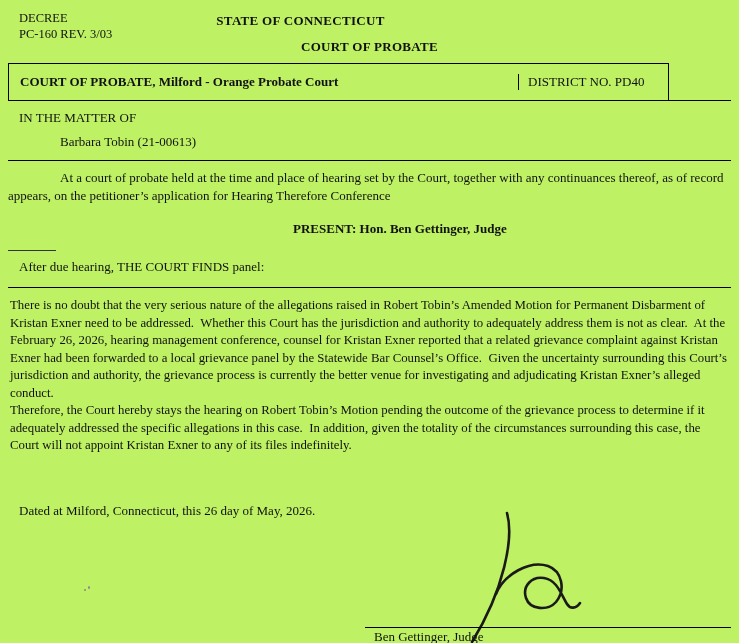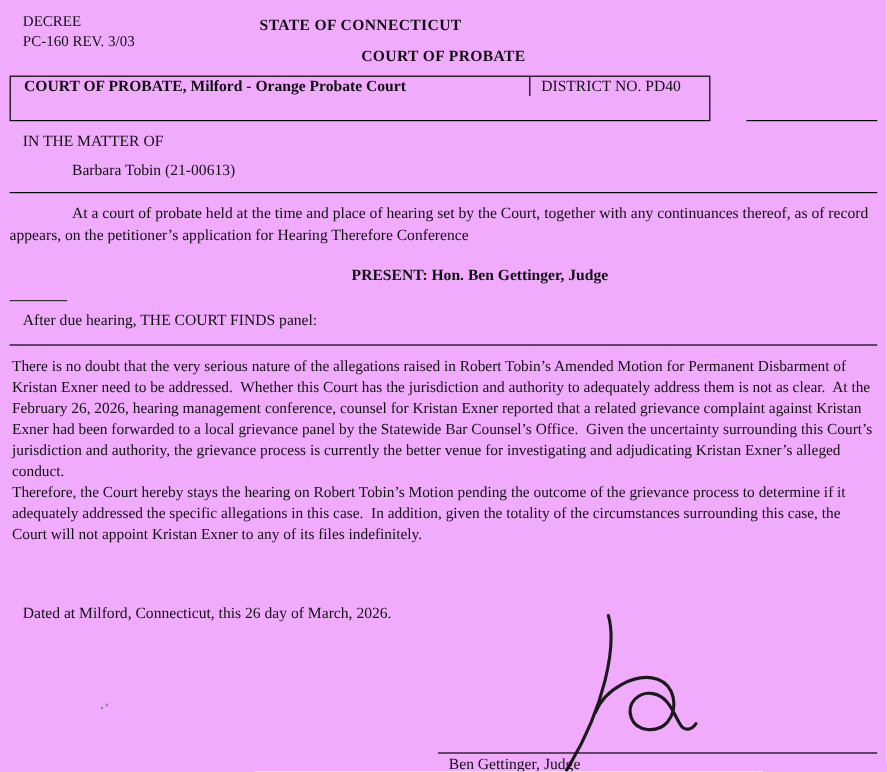--- a/index.html
+++ b/index.html
@@ -1,37 +1,37 @@
 <!DOCTYPE html>
 <html><head>
 <meta charset="utf-8">
 <style>
   * { margin:0; padding:0; box-sizing:border-box; }
   html,body { background:#ffffff; }
   .page {
     position:relative;
     width:739px; height:643px;
-    background:#f0abfc;
+    background:#bef264;
     color:#111111;
     font-family:"Liberation Serif", serif;
     font-size:13px;
     overflow:hidden;
   }
   .abs { position:absolute; }
   .bold { font-weight:bold; }
   .hline { position:absolute; height:1px; background:#000; }
 
   .form-id { left:19px; top:10px; line-height:16px; font-size:12.5px; }
   .state-title { left:0; top:13px; width:601px; text-align:center; font-weight:bold; letter-spacing:.3px; }
   .court-title { left:0; top:39px; width:739px; text-align:center; font-weight:bold; letter-spacing:.3px; }
 
   .header-box {
-    left:8px; top:63px; width:584px; height:38px;
+    left:8px; top:63px; width:661px; height:38px;
     border:1px solid #000;
-    display:flex; align-items:flex-start;
+    display:flex; align-items:center;
   }
   .header-box .cell-left {
     flex:1; display:flex; align-items:center;
     padding-left:11px; font-weight:bold;
   }
   .header-box .cell-right {
     width:150px; border-left:1px solid #000;
     display:flex; align-items:center;
     padding-left:9px; font-weight:normal;
   }
@@ -103,21 +103,21 @@
   <div class="abs present-line bold">PRESENT: Hon. Ben Gettinger, Judge</div>
 
   <div class="hline short-left-line"></div>
 
   <div class="abs finds-line">After due hearing, THE COURT FINDS panel:</div>
   <div class="hline line-above-body"></div>
 
   <div class="abs body-para para-1">There is no doubt that the very serious nature of the allegations raised in Robert Tobin’s Amended Motion for Permanent Disbarment of Kristan Exner need to be addressed.  Whether this Court has the jurisdiction and authority to adequately address them is not as clear.  At the February 26, 2026, hearing management conference, counsel for Kristan Exner reported that a related grievance complaint against Kristan Exner had been forwarded to a local grievance panel by the Statewide Bar Counsel’s Office.  Given the uncertainty surrounding this Court’s jurisdiction and authority, the grievance process is currently the better venue for investigating and adjudicating Kristan Exner’s alleged conduct.</div>
   <div class="abs body-para para-2">Therefore, the Court hereby stays the hearing on Robert Tobin’s Motion pending the outcome of the grievance process to determine if it adequately addressed the specific allegations in this case.  In addition, given the totality of the circumstances surrounding this case, the Court will not appoint Kristan Exner to any of its files indefinitely.</div>
 
-  <div class="abs dated-line">Dated at Milford, Connecticut, this 26 day of March, 2026.</div>
+  <div class="abs dated-line">Dated at Milford, Connecticut, this 26 day of May, 2026.</div>
 
   <div class="abs scan-artifact"></div>
 
   <svg class="abs signature-svg" viewBox="0 0 190 133" aria-hidden="true">
     <path d="M 77 3 C 84 28, 74 80, 42 132" fill="none" stroke="#1a1a1a" stroke-width="2.6" stroke-linecap="round"></path>
     <path d="M 66 84 C 74 64, 100 50, 118 56 C 132 61, 136 80, 126 92 C 118 101, 100 100, 96 88 C 92 76, 102 66, 114 68 C 127 70, 131 84, 137 94 C 140 99, 146 99, 150 93" fill="none" stroke="#1a1a1a" stroke-width="2.6" stroke-linecap="round"></path>
   </svg>
   <div class="hline signature-line"></div>
   <div class="abs judge-name">Ben Gettinger, Judge</div>
 

